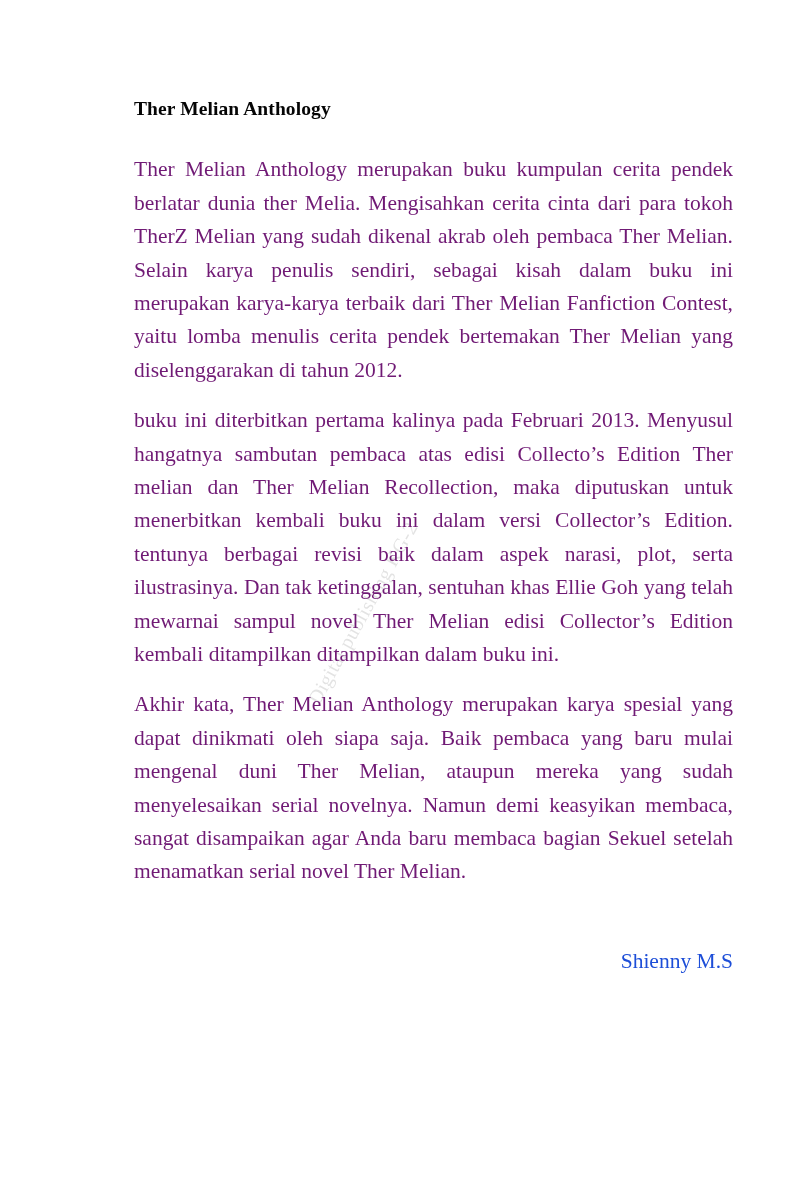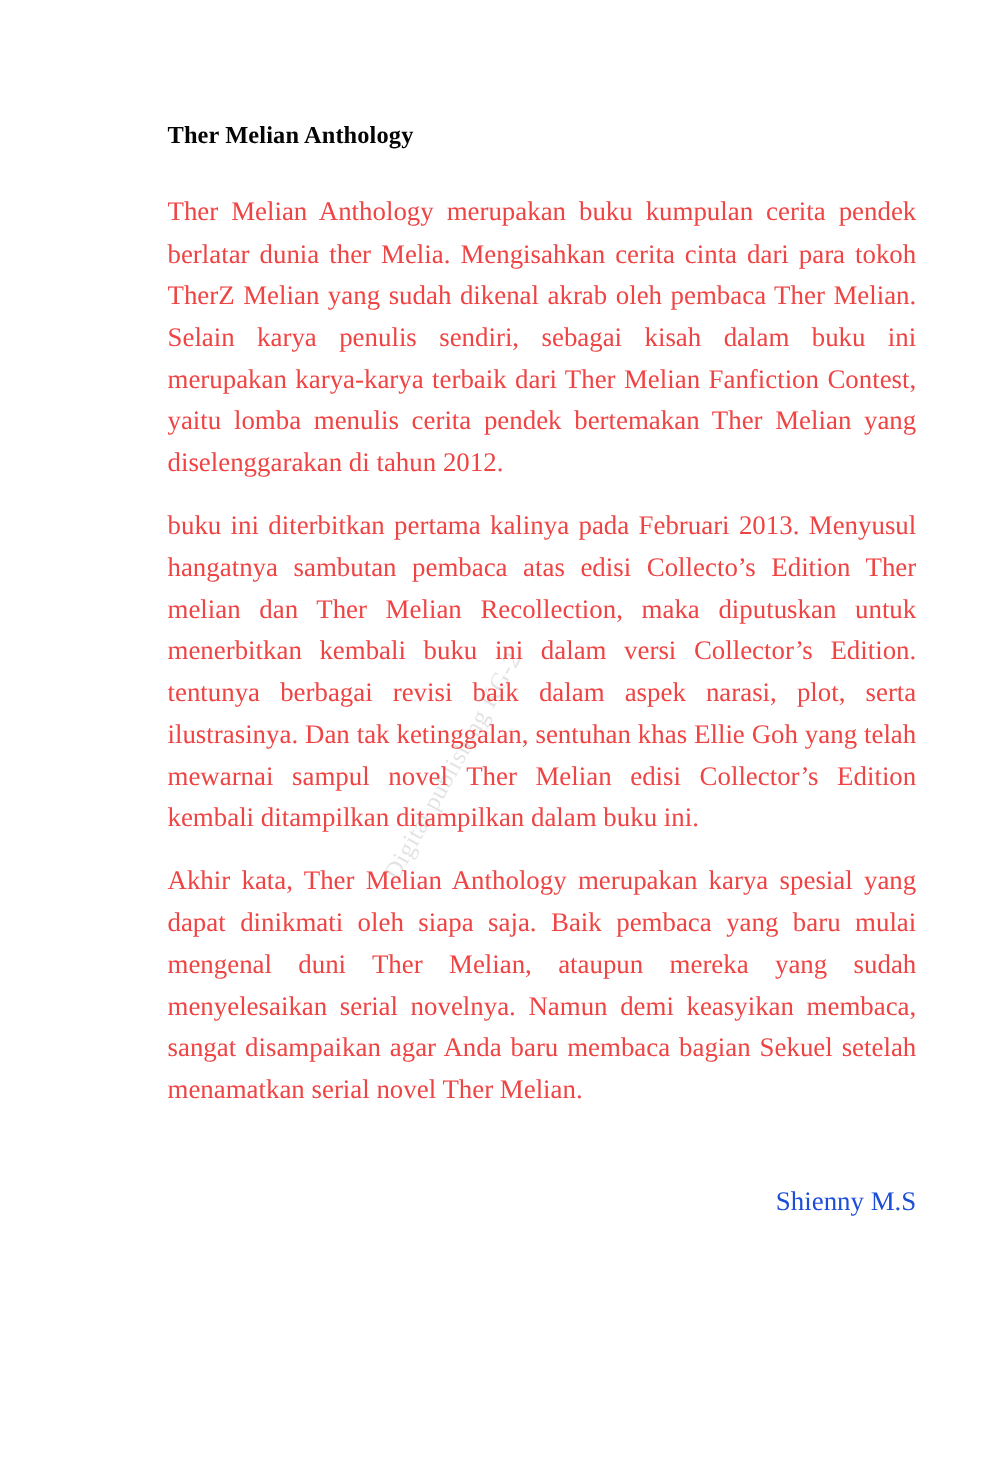--- a/index.html
+++ b/index.html
@@ -36,21 +36,21 @@
     margin: 0 0 31px 0;
     text-align: left;
     color: #050505;
   }
   .para {
     font-size: 21.5px;
     line-height: 33.4px;
     text-align: justify;
     text-justify: inter-word;
     margin: 0 0 17px 0;
-    color: #ef4444;
+    color: #701a75;
     -webkit-font-smoothing: antialiased;
   }
   .para:last-of-type {
     margin-bottom: 0;
   }
   .signature {
     margin-top: 56px;
     font-size: 21.5px;
     line-height: 33.4px;
     text-align: right;

